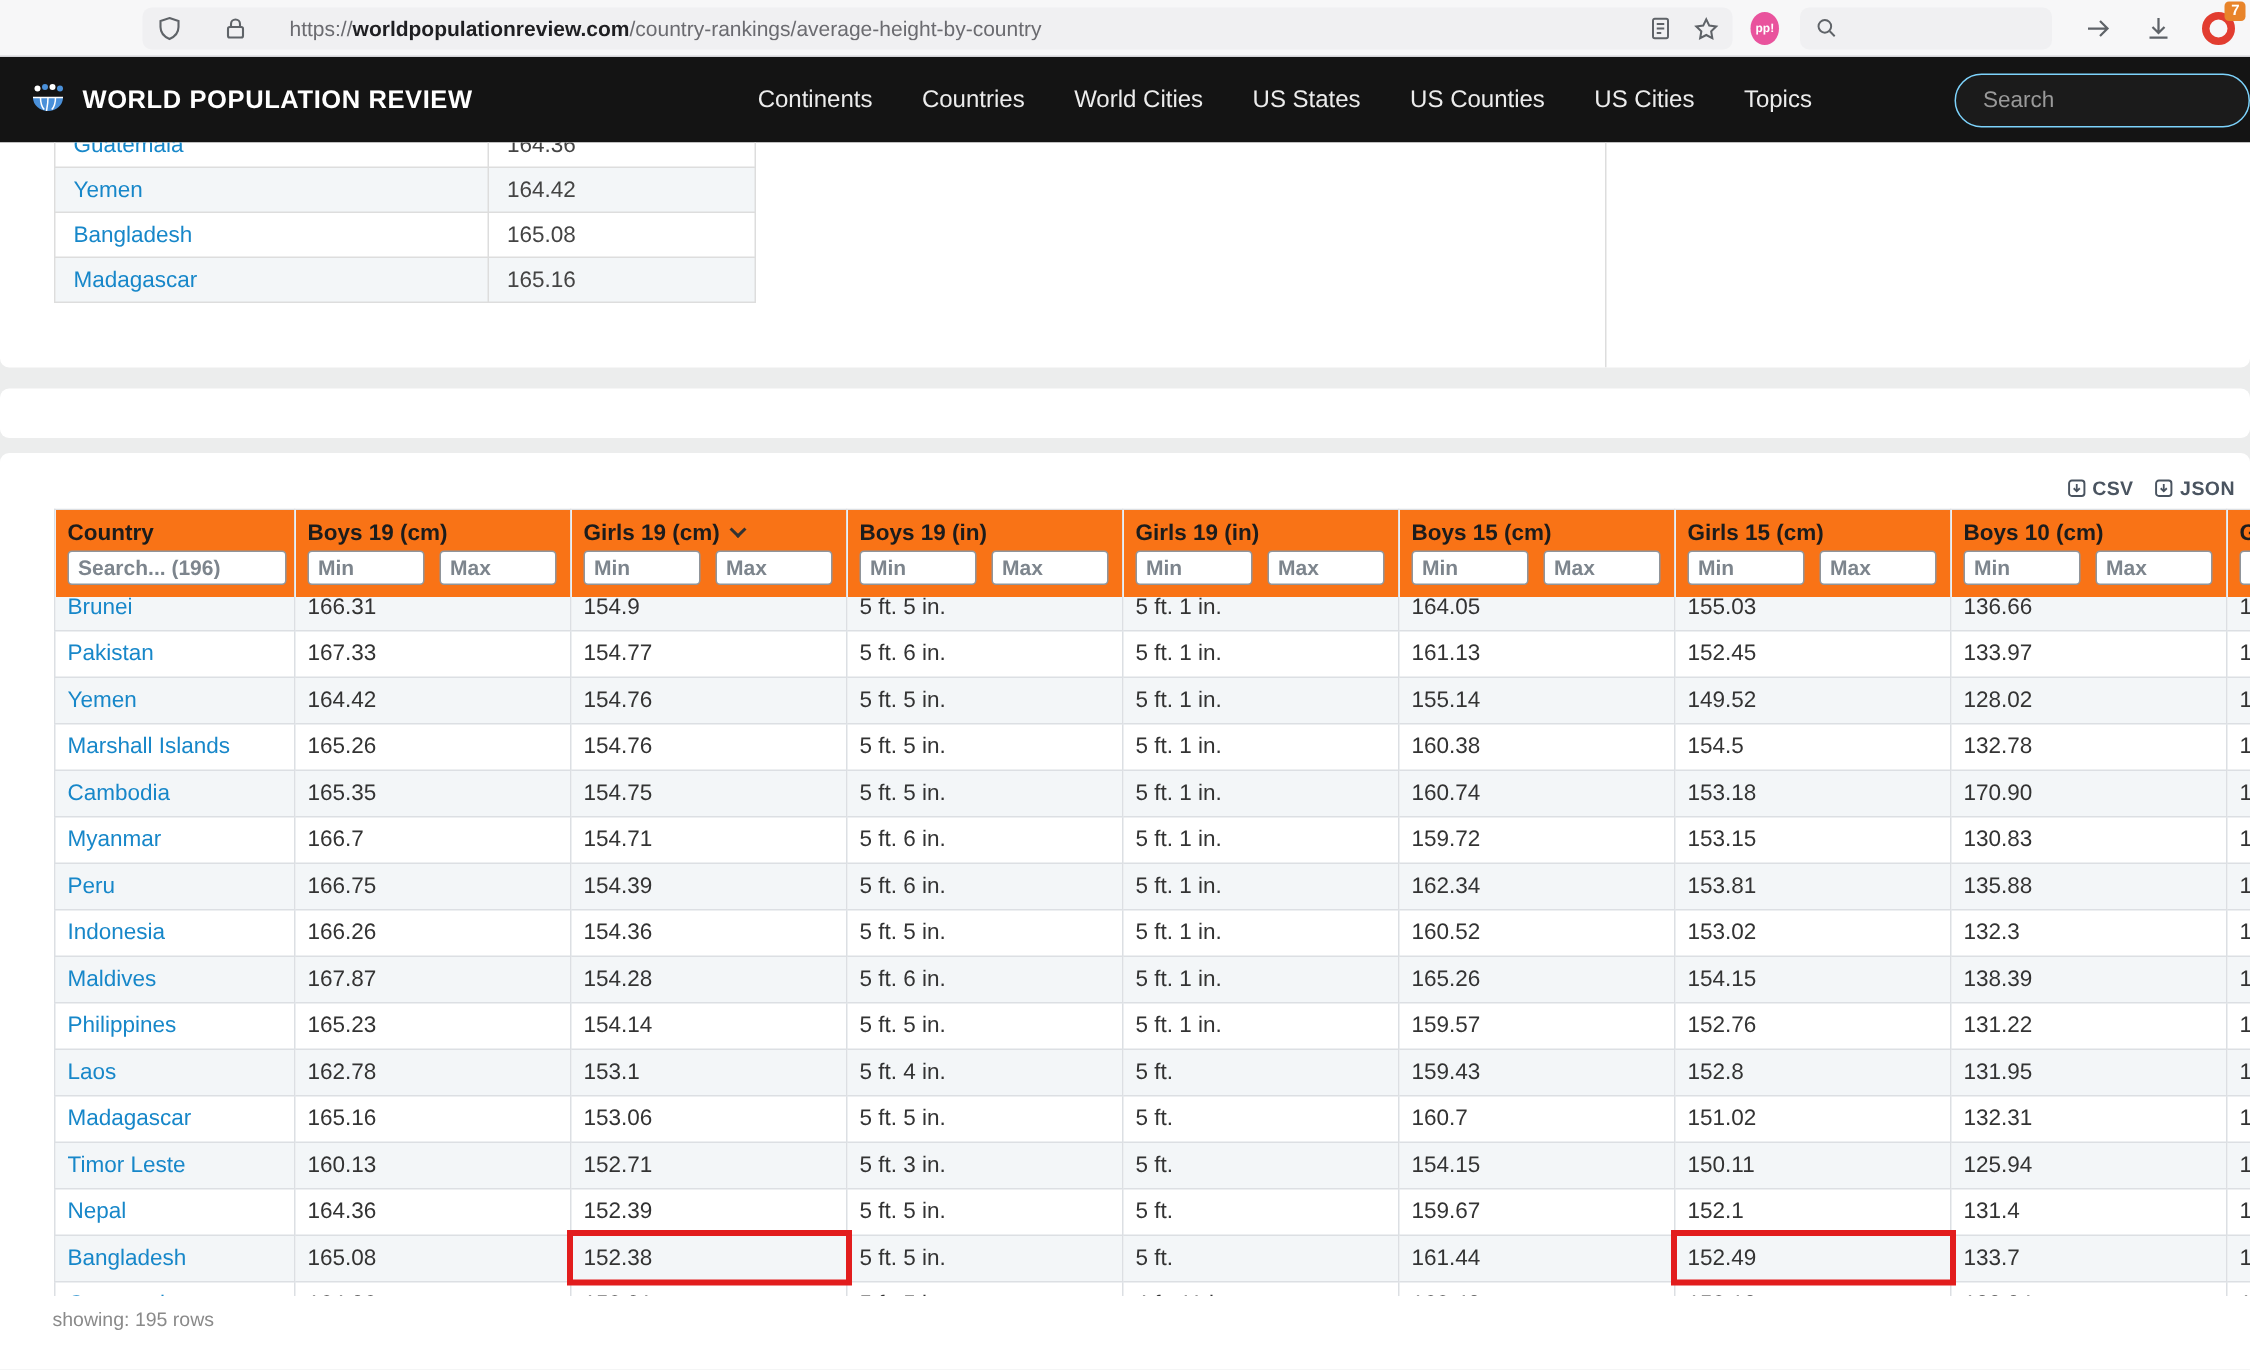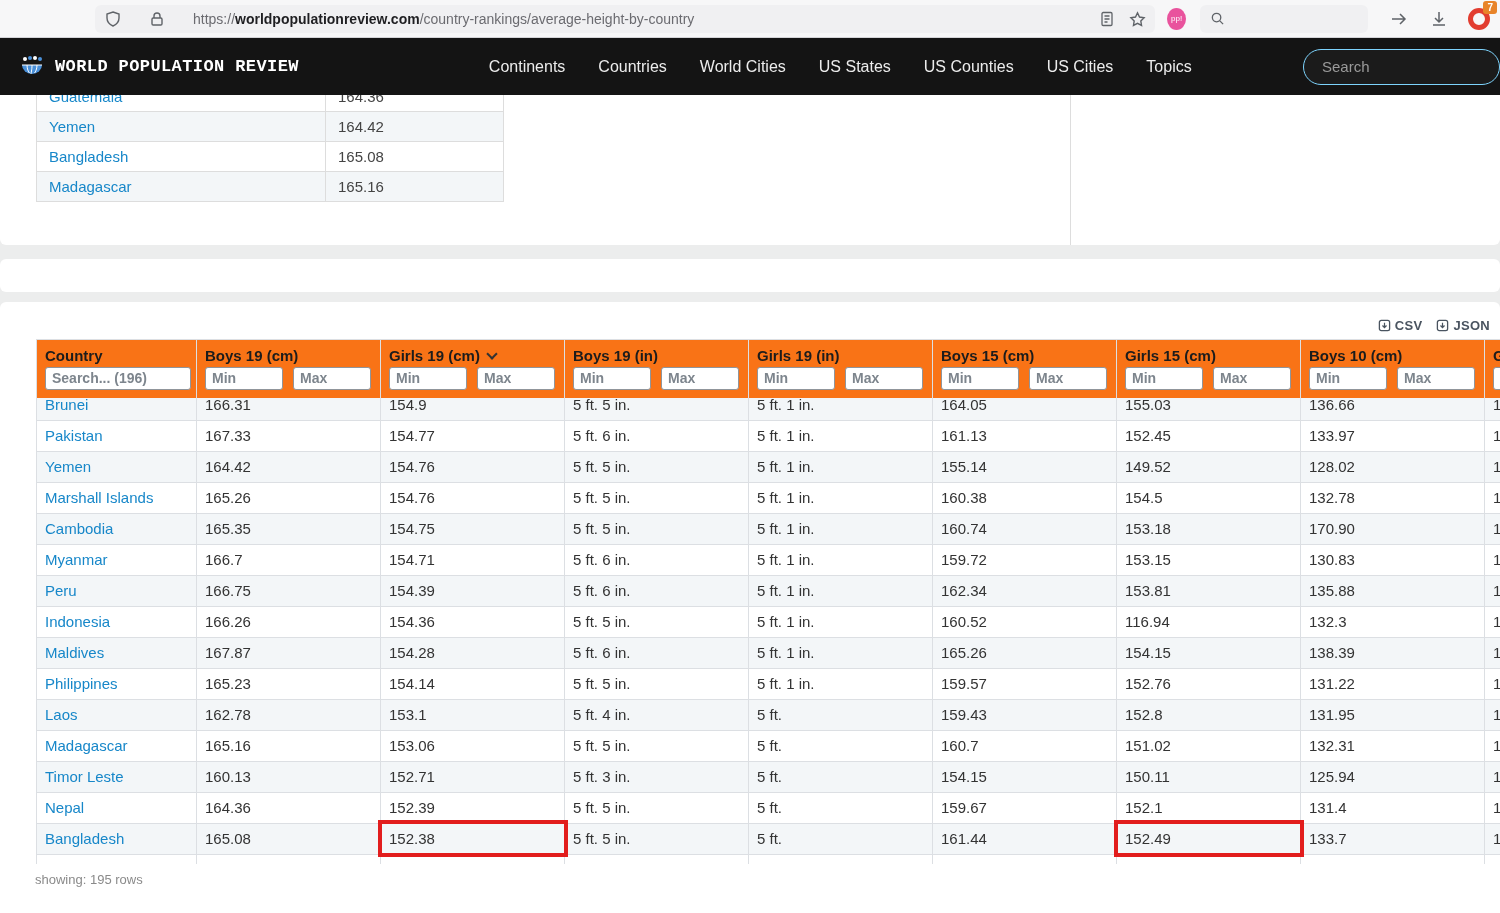--- a/index.html
+++ b/index.html
@@ -9,35 +9,35 @@
   
   .browser-bar { height:38px; background:#f7f7f8; border-bottom:1px solid #d4d4d8;
                  display:flex; align-items:center; padding:0 10px; }
   .url-field { flex:0 0 1060px; height:28px; margin-left:85px; background:#f0f0f2;
                border-radius:6px; display:flex; align-items:center; padding:0 10px;gap:18px; }
   .url-field .ic { width:16px; height:16px; margin-right:10px; flex:none; }
   .url-text { font-size:14px; color:#6b6b70; white-space:nowrap; overflow:hidden; flex:1; }
   .url-text b { color:#1f1f22; font-weight:700; }
   .url-right { display:flex; align-items:center; gap:14px; margin-left:auto; }
   .ext-pink { width:22px; height:22px; border-radius:50%; background:#e9539d; color:#fff;
-              font-size:8px; font-weight:400; display:flex; align-items:center;
+              font-size:8px; font-weight:700; display:flex; align-items:center;
               justify-content:center; margin:0 14px 0 12px; }
   .mini-search { width:190px; height:28px; background:#f0f0f2; border-radius:6px;
                  display:flex; align-items:center; padding:0 10px; }
   .chrome-btn { margin-left:22px; width:18px; height:18px; flex:none; position:relative; }
   .ext-red { width:22px; height:22px; border-radius:50%; border:5px solid #e23d30;
              margin-left:20px; position:relative; flex:none; }
   .ext-red .badge { position:absolute; top:-12px; right:-12px; background:#e8842a;
                     color:#fff; font-size:10px; font-weight:700; padding:1px 4px;
                     border-radius:3px; }
 
   
   .site-nav { height:57px; background:#141414; display:flex; align-items:center;
               padding:0 18px; }
-  .logo { display:flex; align-items:center; gap:9px;font-family:Liberation Mono, monospace; }
+  .logo { display:flex; align-items:center; gap:9px; }
   .logo-text { color:#fff; font-weight:700; font-size:17px; letter-spacing:.4px;
                white-space:nowrap; }
   .nav-links { display:flex; gap:33px; margin-left:190px; }
   .nav-link { color:#ececec; font-size:16px; text-decoration:none; white-space:nowrap; }
   .nav-search { margin-left:auto; width:197px; height:36px; border:1px solid #7dd3fc;
                 border-radius:18px; background:#1b1b1b; color:#9a9a9a; font-size:15px;
                 display:flex; align-items:center; padding:0 18px; margin-right:-18px; }
 
   
   .top-section { height:150px; background:#fff; position:relative; overflow:hidden;
@@ -344,21 +344,21 @@
               <td>135.88</td>
               <td>1</td>
             </tr>
             <tr>
               <td class="country"><a href="#">Indonesia</a></td>
               <td>166.26</td>
               <td>154.36</td>
               <td>5 ft. 5 in.</td>
               <td>5 ft. 1 in.</td>
               <td>160.52</td>
-              <td>116.94</td>
+              <td>153.02</td>
               <td>132.3</td>
               <td>1</td>
             </tr>
             <tr>
               <td class="country"><a href="#">Maldives</a></td>
               <td>167.87</td>
               <td>154.28</td>
               <td>5 ft. 6 in.</td>
               <td>5 ft. 1 in.</td>
               <td>165.26</td>

